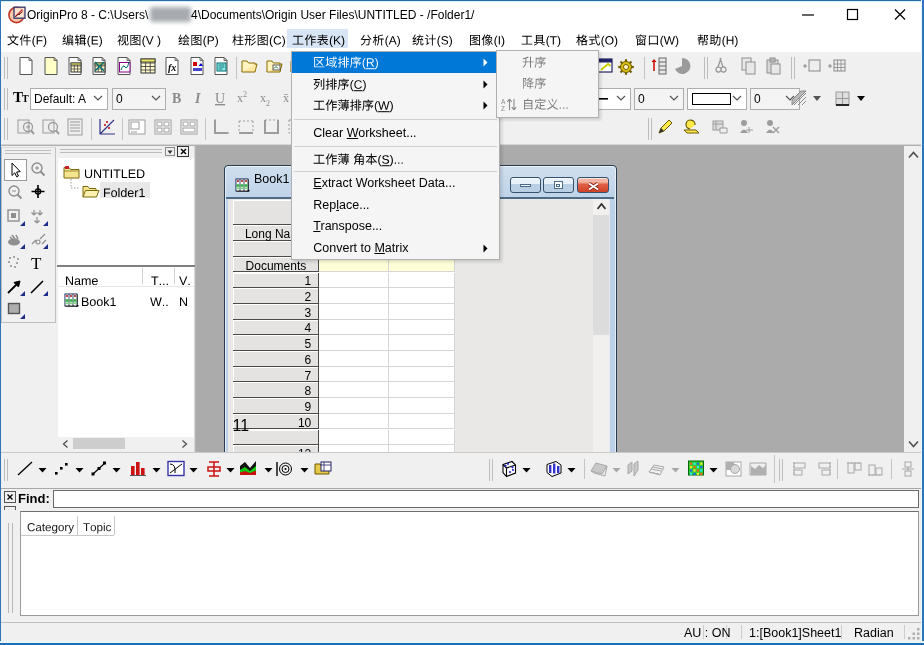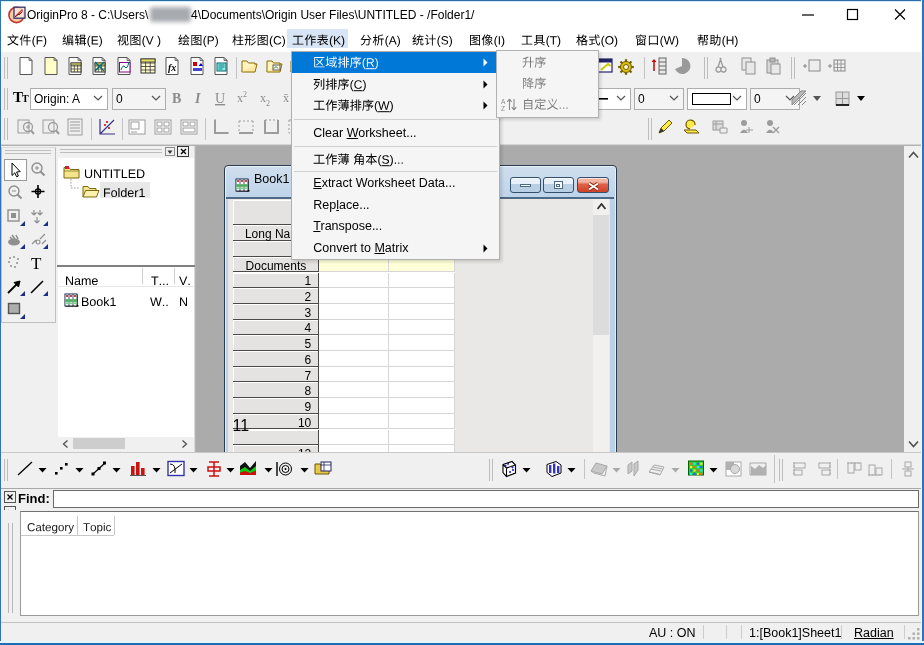--- a/index.html
+++ b/index.html
@@ -196,21 +196,21 @@
     <rect x="7" y="4" width="11" height="11" fill="#eee" stroke="#888"></rect>
     <path d="M7 8 h11 M7 11.5 h11 M10.5 4 v11 M14 4 v11" stroke="#888" stroke-width="0.8"></path>
   </svg>
 <div style="position:absolute;left:4px;top:88px;width:1px;height:22px;background:#bdbdbd"></div>
 <div style="position:absolute;left:7px;top:88px;width:1px;height:22px;background:#bdbdbd"></div>
 <svg class="abs" style="left:12px;top:88px" width="18" height="18">
     <text x="1" y="14" font-family="Liberation Serif" font-size="15" font-weight="bold">T</text>
     <text x="10" y="14" font-family="Liberation Serif" font-size="10" font-weight="bold">T</text>
   </svg>
 <div style="position:absolute;left:30px;top:88px;width:78px;height:22px;background:#fff;border:1px solid #adadad"></div>
-<div style="position:absolute;left:34px;top:92px;font-size:12px;white-space:pre;color:#000">Origin: A</div>
+<div style="position:absolute;left:34px;top:92px;font-size:12px;white-space:pre;color:#000">Default: A</div>
 <svg class="abs" style="left:93px;top:95px" width="10" height="8">
     <path d="M1 1 l4 4 l4 -4" stroke="#555" stroke-width="1.2" fill="none"></path>
   </svg>
 <div style="position:absolute;left:112px;top:88px;width:54px;height:22px;background:#f4f4f4;border:1px solid #adadad"></div>
 <div style="position:absolute;left:116px;top:92px;font-size:12px;white-space:pre;color:#000">0</div>
 <svg class="abs" style="left:151px;top:95px" width="10" height="8">
     <path d="M1 1 l4 4 l4 -4" stroke="#555" stroke-width="1.2" fill="none"></path>
   </svg>
 <svg class="abs" style="left:170px;top:89px" width="130" height="18" font-family="Liberation Serif" fill="#8c8c8c">
     <text x="2" y="14" font-size="14" font-weight="bold">B</text>
@@ -905,23 +905,23 @@
 <div style="position:absolute;left:76.5px;top:516px;width:1px;height:19px;background:#c8c8c8"></div>
 <div style="position:absolute;left:113.5px;top:516px;width:1px;height:19px;background:#c8c8c8"></div>
 <div style="position:absolute;left:21px;top:535px;width:93px;height:1px;background:#c8c8c8"></div>
 <div style="position:absolute;left:0px;top:622px;width:924px;height:1px;background:#c0c0c0"></div>
 <div style="position:absolute;left:0px;top:623px;width:924px;height:18px;background:#f0f0f0"></div>
 <div style="position:absolute;left:703px;top:625px;width:1px;height:14px;background:#cdcdcd"></div>
 <div style="position:absolute;left:726px;top:625px;width:1px;height:14px;background:#cdcdcd"></div>
 <div style="position:absolute;left:741px;top:625px;width:1px;height:14px;background:#cdcdcd"></div>
 <div style="position:absolute;left:841px;top:625px;width:1px;height:14px;background:#cdcdcd"></div>
 <div style="position:absolute;left:904px;top:625px;width:1px;height:14px;background:#cdcdcd"></div>
-<div style="position:absolute;left:649px;top:626px;font-size:12.5px;white-space:pre;">AU : ON</div>
+<div style="position:absolute;left:684px;top:626px;font-size:12.5px;white-space:pre;">AU : ON</div>
 <div style="position:absolute;left:749px;top:626px;font-size:12.5px;white-space:pre;">1:[Book1]Sheet1</div>
-<div style="position:absolute;left:854px;top:626px;font-size:12.5px;white-space:pre;text-decoration:underline;">Radian</div>
+<div style="position:absolute;left:854px;top:626px;font-size:12.5px;white-space:pre;">Radian</div>
 <svg class="abs" style="left:908px;top:628px" width="13" height="12">
 <g fill="#b0b0b0">
       <rect x="9" y="0" width="2.5" height="2.5"></rect>
       <rect x="9" y="4.5" width="2.5" height="2.5"></rect>
       <rect x="4.5" y="4.5" width="2.5" height="2.5"></rect>
       <rect x="9" y="9" width="2.5" height="2.5"></rect>
       <rect x="4.5" y="9" width="2.5" height="2.5"></rect>
       <rect x="0" y="9" width="2.5" height="2.5"></rect>
     </g>
   </svg>

